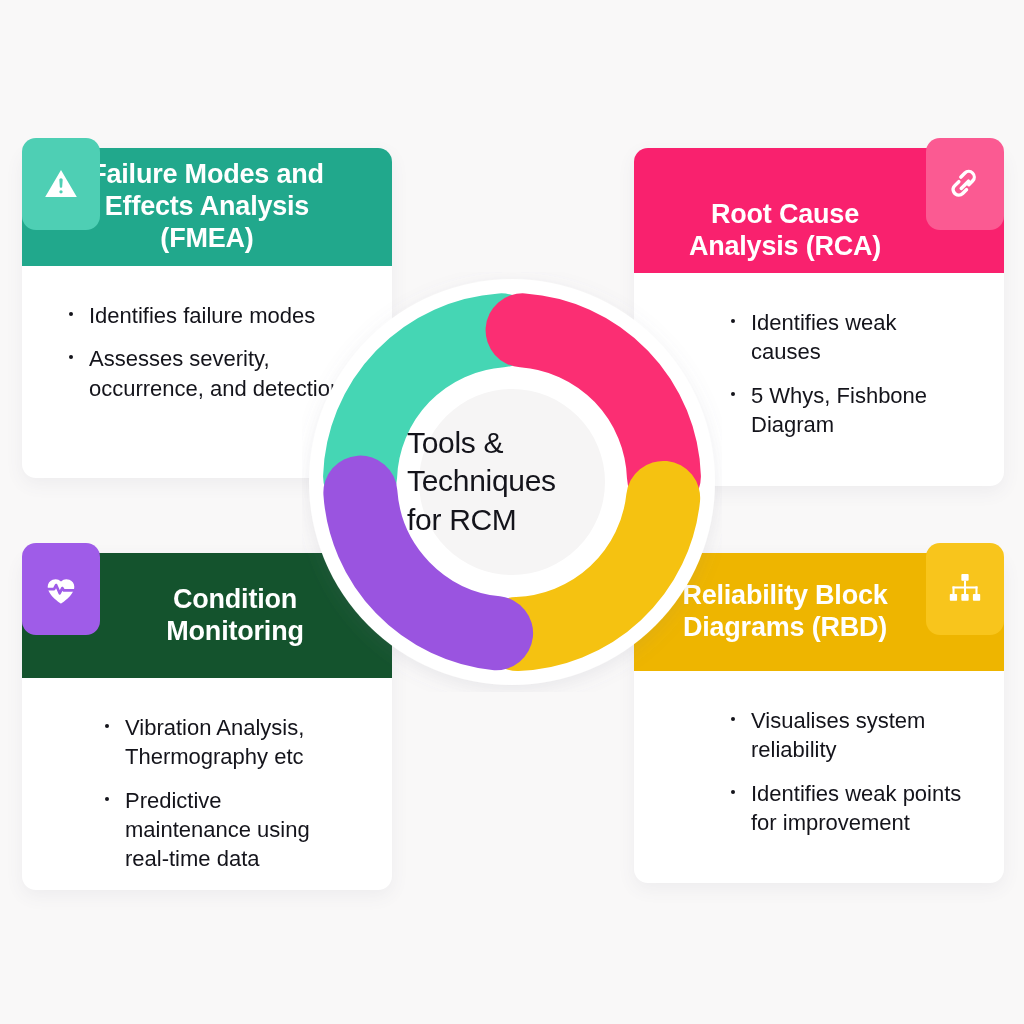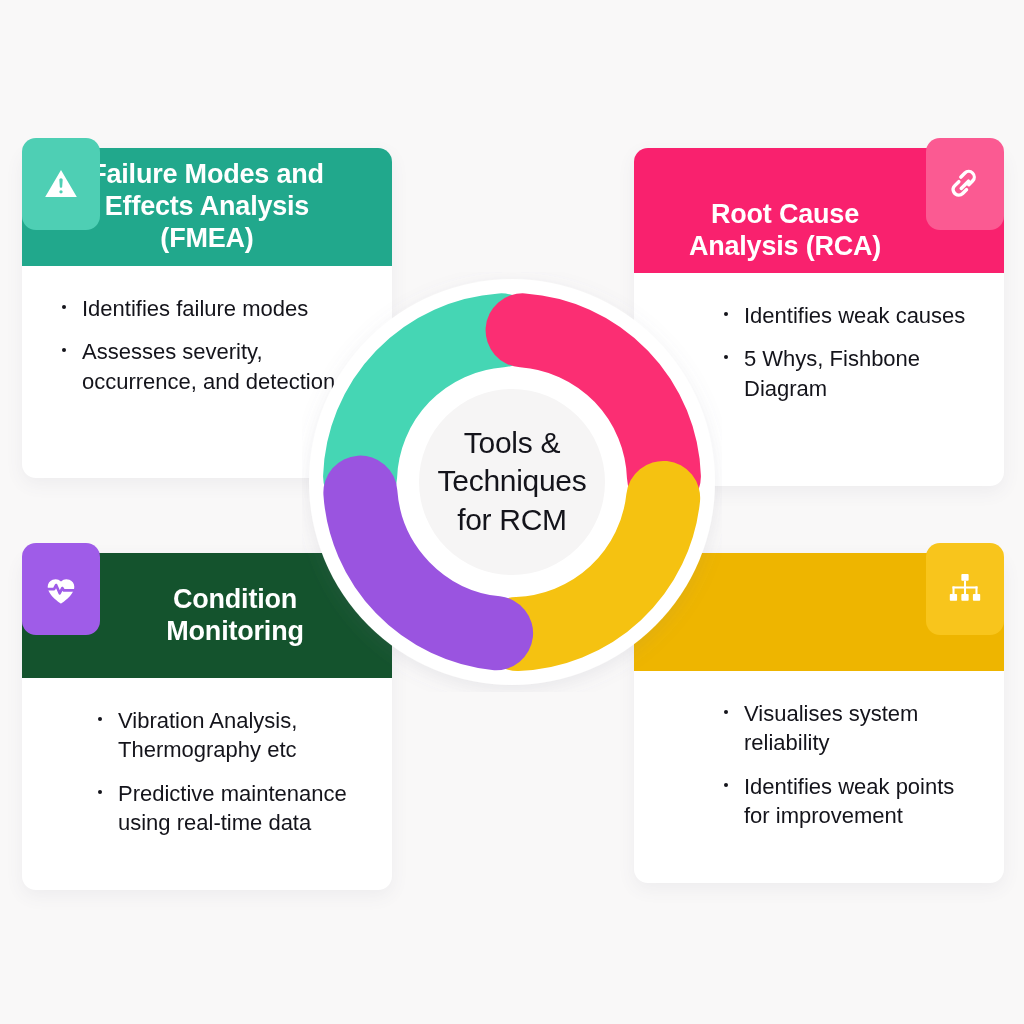--- a/index.html
+++ b/index.html
@@ -67,21 +67,21 @@
 
   .icon-badge svg { width: 38px; height: 38px; fill: #ffffff; }
 
   .card-body {
     flex: 1;
     padding: 20px 26px 22px 26px;
     box-sizing: border-box;
   }
 
   ul.bullets {
-    margin: 8px;
+    margin: 15px;
     padding: 0;
     list-style: none;
   }
   ul.bullets li {
     position: relative;
     padding-left: 26px;
     margin-bottom: 14px;
     color: #14141b;
     font-size: 22px;
     line-height: 1.33;
@@ -116,21 +116,21 @@
     height: 420px;
   }
   .donut-wrap svg { width: 420px; height: 420px; display: block; }
 
   .donut-center-text {
     position: absolute;
     left: 50%;
     top: 50%;
     transform: translate(-50%, -50%);
     width: 210px;
-    text-align: center;
+    text-align: left;
     color: #14141b;
     font-size: 30px;
     font-weight: 500;
     line-height: 1.28;
     letter-spacing: -0.3px;
     white-space: pre-line;
   }
 </style>
 </head>
 <body>
@@ -190,20 +190,22 @@
     <div class="card-body" style="padding-left:62px">
       <ul class="bullets">
         <li><span class="dot"></span><span>Vibration Analysis, Thermography etc</span></li>
         <li><span class="dot"></span><span>Predictive maintenance using real-time data</span></li>
       </ul>
     </div>
   </div>
 
   <div class="card" id="card-rbd">
     <div class="card-header" style="background:#eeb500">
+      <div class="card-title" style="padding-right:74px">Reliability Block
+Diagrams (RBD)</div>
       <div class="icon-badge right" style="background:#f8c51c">
         <svg viewBox="0 0 24 24" aria-hidden="true">
           <rect x="9.7" y="2.6" width="4.6" height="4.2" rx="0.5"></rect>
           <rect x="2.4" y="15.2" width="4.6" height="4.2" rx="0.5"></rect>
           <rect x="9.7" y="15.2" width="4.6" height="4.2" rx="0.5"></rect>
           <rect x="17" y="15.2" width="4.6" height="4.2" rx="0.5"></rect>
           <rect x="11.35" y="6.8" width="1.3" height="4.2"></rect>
           <rect x="4.1" y="10.4" width="15.8" height="1.3"></rect>
           <rect x="4.1" y="10.4" width="1.3" height="4.8"></rect>
           <rect x="11.35" y="10.4" width="1.3" height="4.8"></rect>

